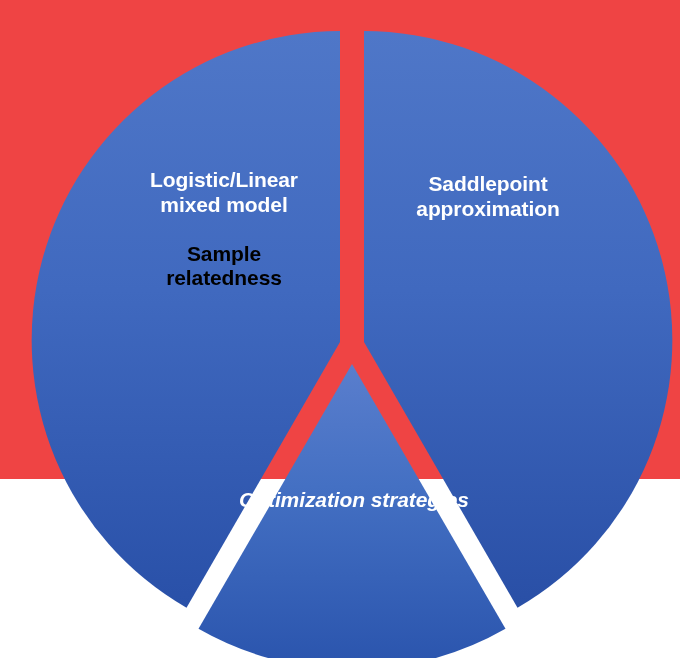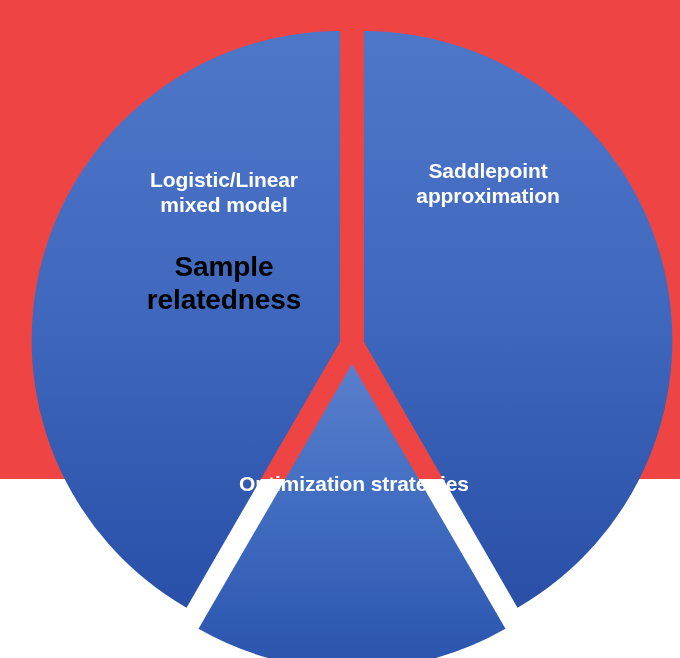--- a/index.html
+++ b/index.html
@@ -38,46 +38,47 @@
   }
   .label-title {
     font-weight: bold;
     font-size: 21px;
     color: #ffffff;
     margin: 0;
     white-space: pre-line;
   }
   .label-sub {
     font-weight: bold;
-    font-size: 28px;
+    font-size: 21px;
     color: #000000;
-    margin: 16px;
+    margin: 8px;
     white-space: pre-line;
   }
   .label-gap {
     height: 16px;
   }
 
   
   #label-left {
     left: 108px;
     top: 168px;
     width: 232px;
   }
   
   #label-right {
     left: 372px;
-    top: 159px;
+    top: 172px;
     width: 232px;
   }
   
   #label-bottom {
     left: 198px;
-    top: 472px;
+    top: 488px;
     width: 312px;
+    font-style: italic;
   }
   #label-bottom .label-gap {
     height: 14px;
   }
 </style>
 </head>
 <body>
 
 <div id="diagram-root">
 

